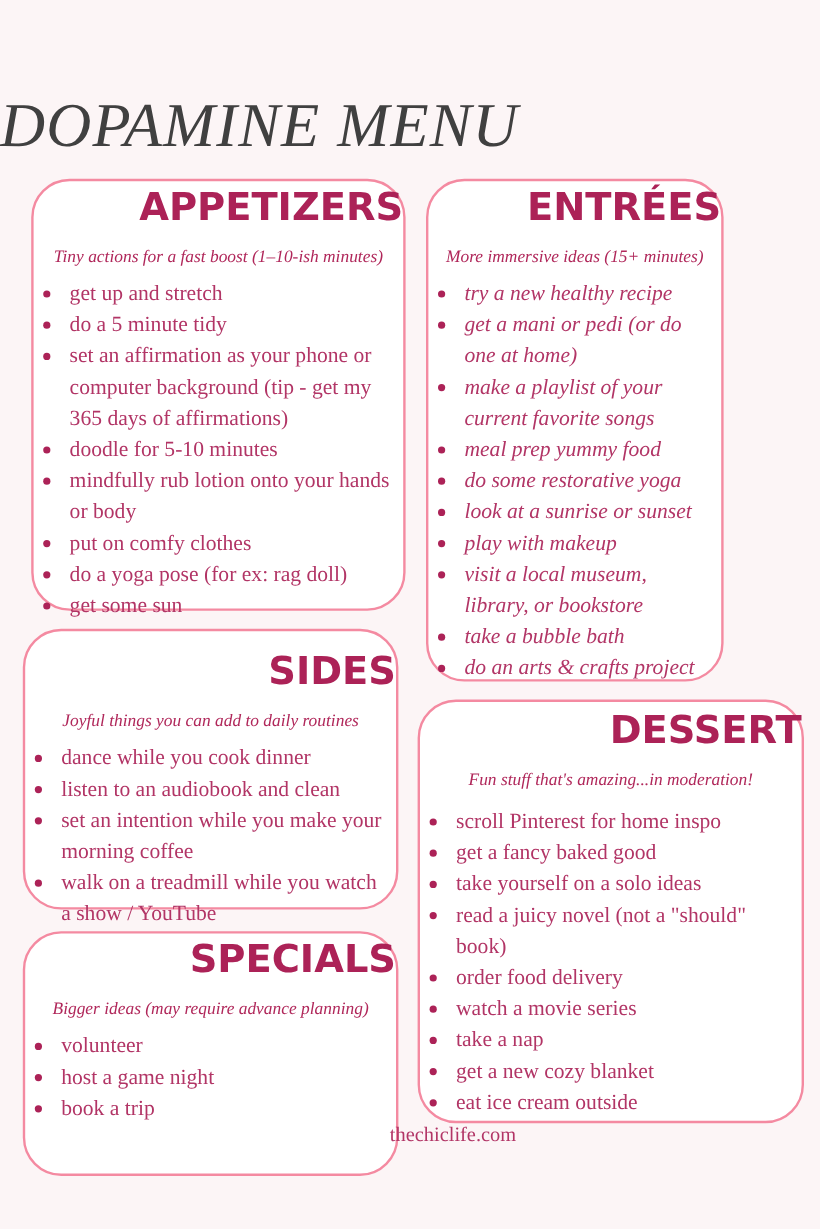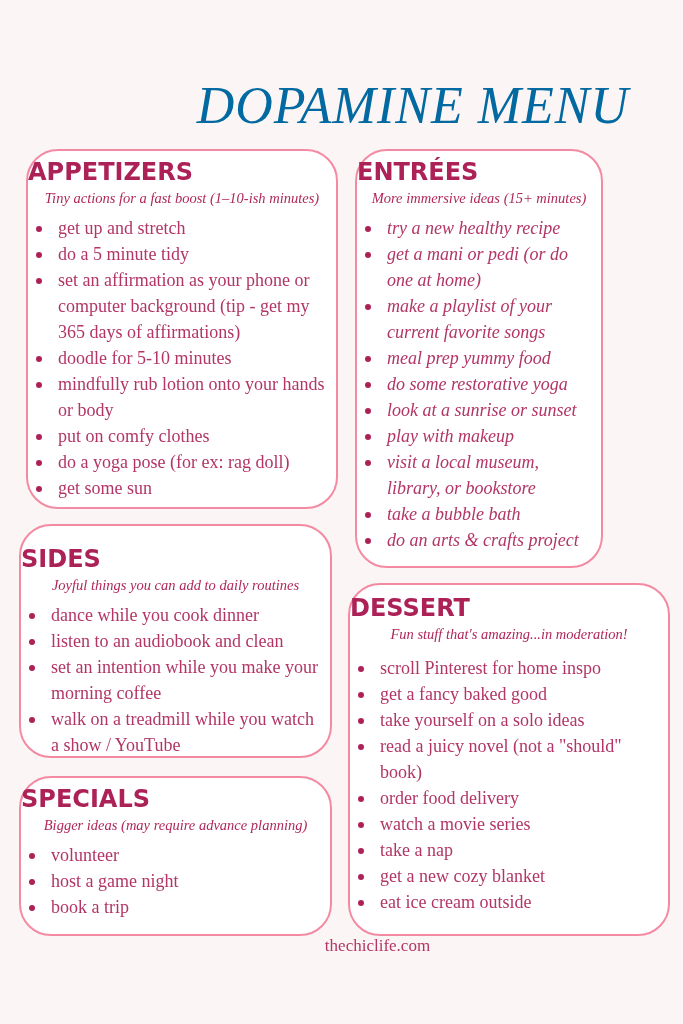--- a/index.html
+++ b/index.html
@@ -5,44 +5,44 @@
   html, body { margin: 0; padding: 0; }
   body {
     width: 683px; height: 1024px; overflow: hidden;
     background: #fcf5f6;
     position: relative;
     font-family: "DejaVu Serif", "Liberation Serif", serif;
     color: #b0275a;
   }
   .title {
     position: absolute; left: 0; top: 78px; width: 629px;
-    text-align: right;
+    text-align: left;
     font-family: "Liberation Serif", "DejaVu Serif", serif;
     font-style: italic;
     font-size: 52px; line-height: 56px;
-    color: #0369a1; letter-spacing: 1px;
+    color: #404040; letter-spacing: 1px;
   }
   .card {
     position: absolute;
     background: #ffffff;
     border: 2px solid #f48aa1;
     border-radius: 32px;
     box-sizing: border-box;
   }
   .card h2 {
-    margin: 0; text-align: left;
+    margin: 0; text-align: right;
     font-family: "DejaVu Sans", "Liberation Sans", sans-serif;
-    font-weight: bold; font-size: 24px; line-height: 30px;
+    font-weight: bold; font-size: 32px; line-height: 30px;
     color: #ac2257;
   }
   .card .sub {
     text-align: center;
     font-family: "Liberation Serif", "DejaVu Serif", serif;
     font-style: italic; font-size: 14.5px; line-height: 18px;
-    color: #b0275a; margin-top: 2px;
+    color: #b0275a; margin-top: 18px;
   }
   .card ul {
     margin: 8px 0 0 0; padding: 0 0 0 30px;
     list-style: none;
   }
   .card li {
     position: relative;
     font-family: "Liberation Serif", "DejaVu Serif", serif;
     font-size: 18px; line-height: 26px;
     color: #b23566;
@@ -100,21 +100,21 @@
   <h2>SIDES</h2>
   <div class="sub">Joyful things you can add to daily routines</div>
   <ul style="padding-right:4px;">
     <li>dance while you cook dinner</li>
     <li>listen to an audiobook and clean</li>
     <li>set an intention while you make your morning coffee</li>
     <li>walk on a treadmill while you watch a show / YouTube</li>
   </ul>
 </div>
 
-<div class="card" style="left:19px; top:776px; width:313px; height:160px; padding:6px 0 0 0;">
+<div class="card" style="left:19px; top:776px; width:313px; height:204px; padding:6px 0 0 0;">
   <h2>SPECIALS</h2>
   <div class="sub">Bigger ideas (may require advance planning)</div>
   <ul>
     <li>volunteer</li>
     <li>host a game night</li>
     <li>book a trip</li>
   </ul>
 </div>
 
 <div class="card" style="left:348px; top:583px; width:322px; height:353px; padding:8px 0 0 0;">

